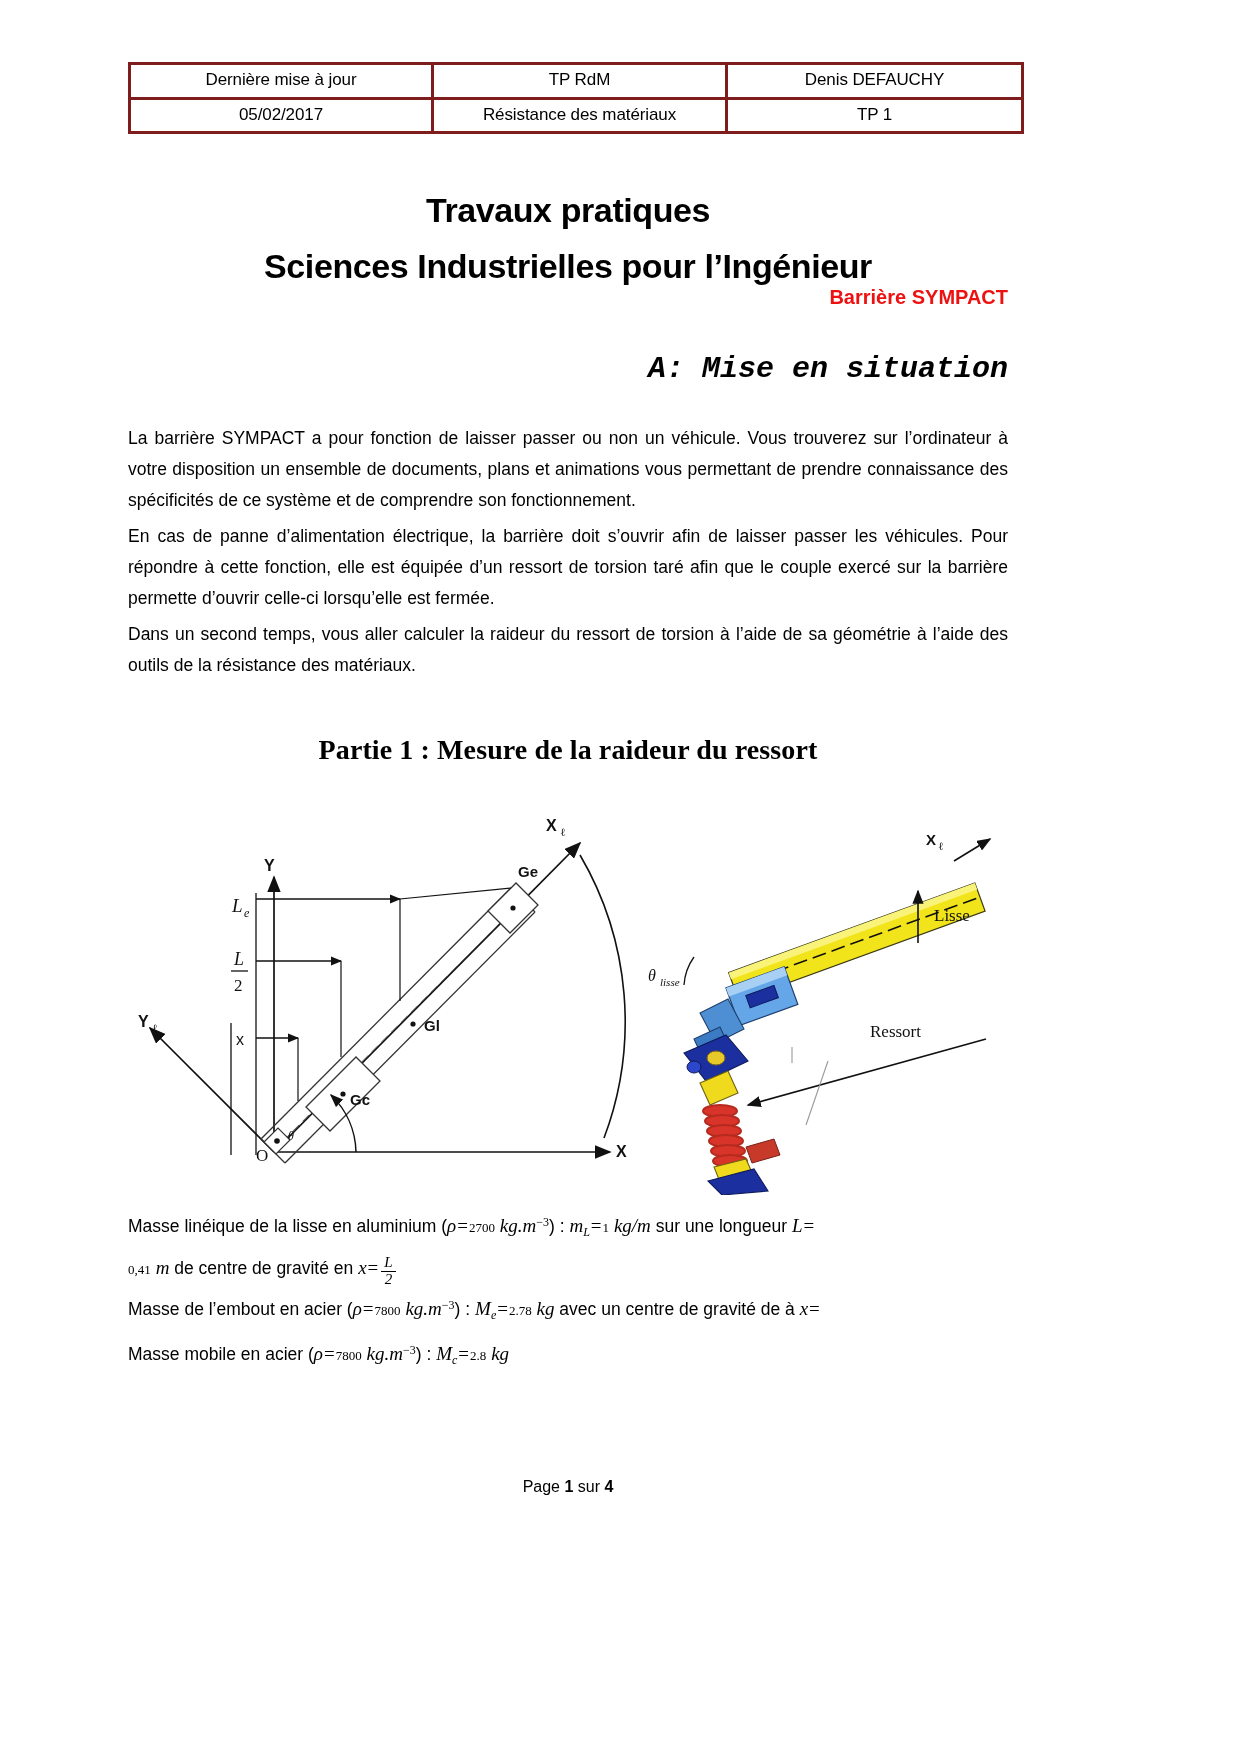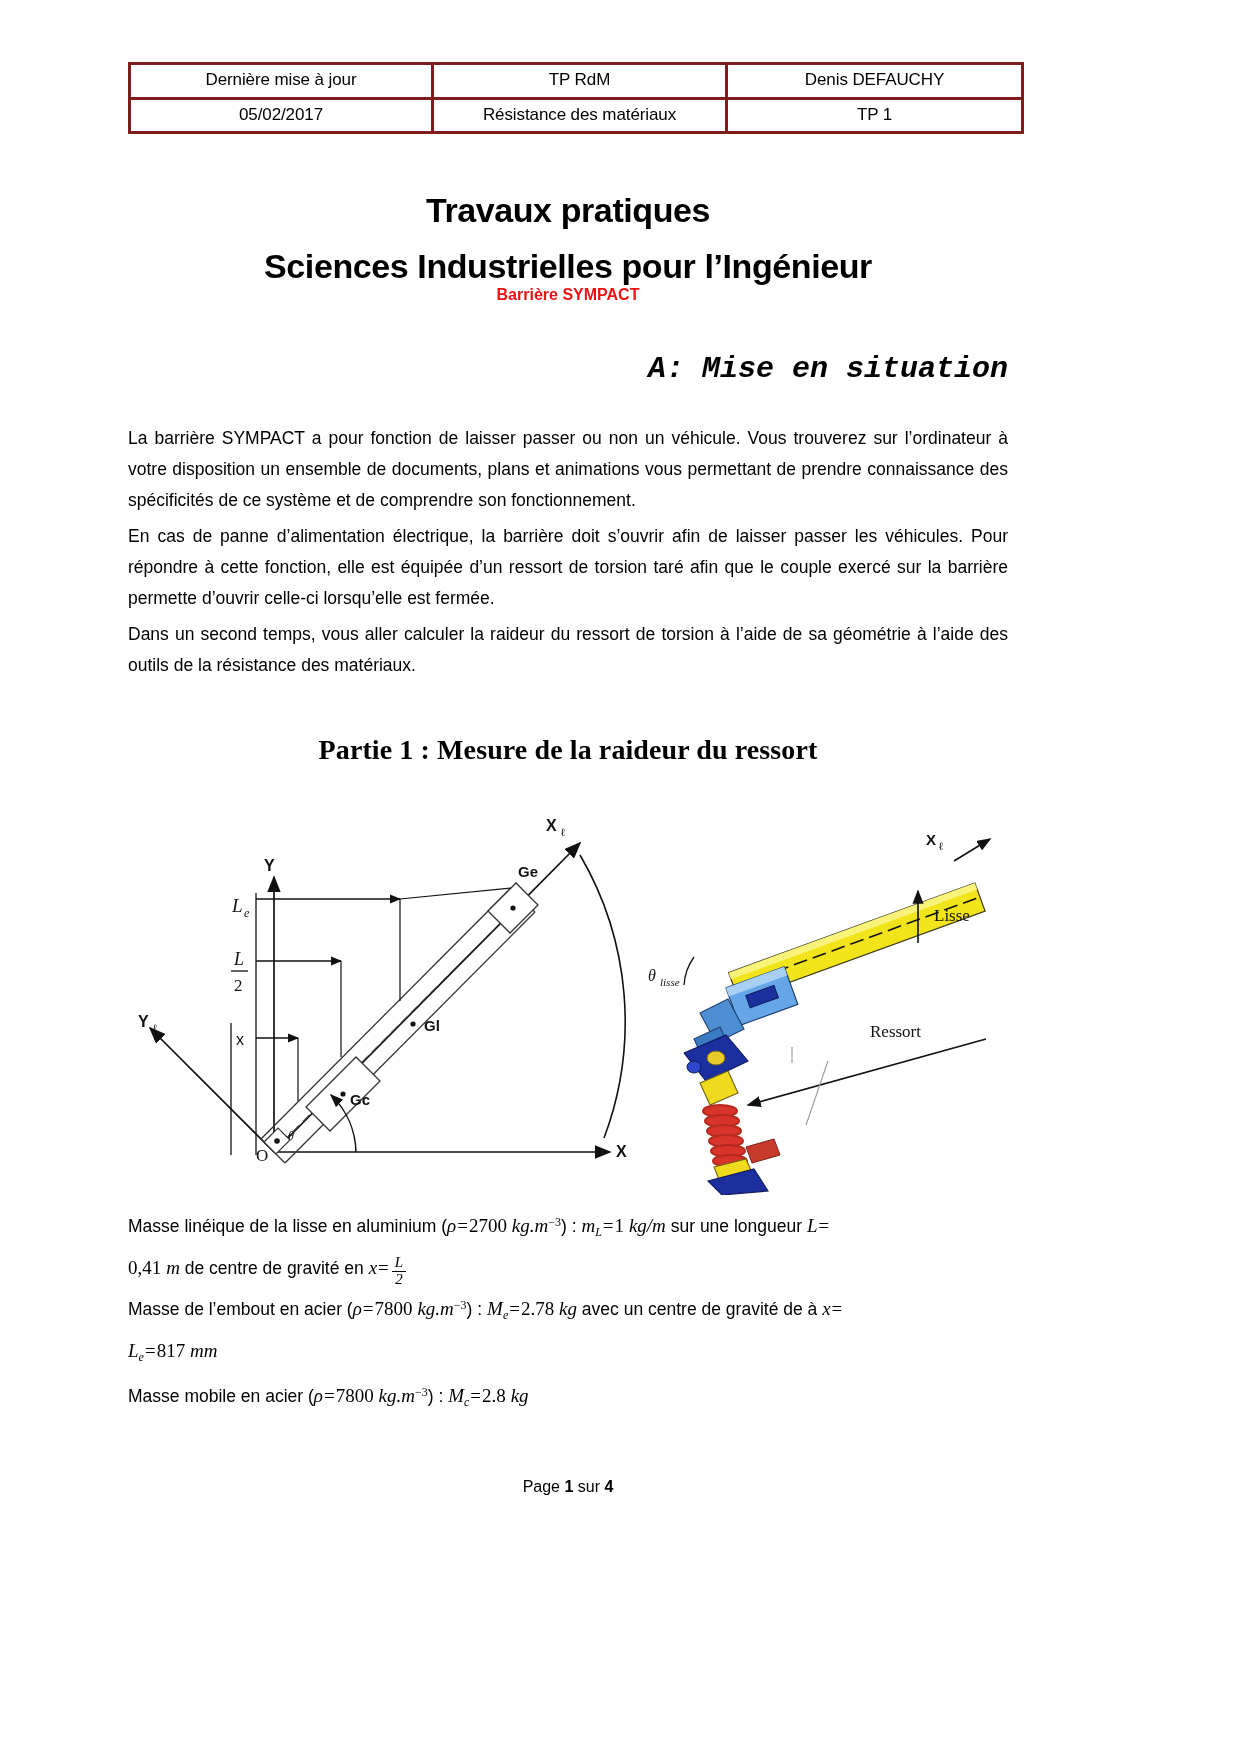--- a/index.html
+++ b/index.html
@@ -65,24 +65,24 @@
     margin-top: 43px;
   }
   .title-1 { top: 148px; }
   .title-2 { top: 204px; }
 
   .subtitle-red {
     position: absolute;
     left: 0;
     top: 286px;
     width: 880px;
-    text-align: center;
+    text-align: right;
     font-family: "Liberation Sans", sans-serif;
     font-weight: bold;
-    font-size: 16px;
+    font-size: 20px;
   }
 
   .section-head {
     position: absolute;
     left: 0;
     top: 352px;
     width: 880px;
     text-align: right;
     font-family: Liberation Mono, monospace;
     font-weight: bold;
@@ -140,21 +140,21 @@
   }
   .formula-block p { margin: 0; }
   .mi {
     font-family: "Liberation Serif", serif;
     font-style: italic;
     font-size: 19px;
   }
   .mn {
     font-family: "Liberation Serif", serif;
     font-style: normal;
-    font-size: 19px;
+    font-size: 13px;
   }
   .mo {
     font-family: "Liberation Serif", serif;
     font-style: normal;
     font-size: 19px;
     padding: 0 1px;
   }
   sub.msub {
     font-family: "Liberation Serif", serif;
     font-style: italic;
@@ -380,21 +380,20 @@
     </div>
 
     <div class="formula-block">
 
       <p><span>Masse linéique de la lisse en aluminium (</span><span class="mi">ρ</span><span class="mo">=</span><span class="mn">2700</span> <span class="mi">kg.m</span><sup class="msup">−3</sup><span>) :</span> <span class="mi">m</span><sub class="msub">L</sub><span class="mo">=</span><span class="mn">1</span> <span class="mi">kg/m</span> <span>sur une longueur</span> <span class="mi">L</span><span class="mo">=</span></p>
 
       <p><span class="mn">0,41</span> <span class="mi">m</span> <span>de centre de gravité en</span> <span class="mi">x</span><span class="mo">=</span><span class="frac"><span class="num">L</span><span class="den">2</span></span></p>
 
       <p><span>Masse de l’embout en acier (</span><span class="mi">ρ</span><span class="mo">=</span><span class="mn">7800</span> <span class="mi">kg.m</span><sup class="msup">−3</sup><span>) :</span> <span class="mi">M</span><sub class="msub">e</sub><span class="mo">=</span><span class="mn">2.78</span> <span class="mi">kg</span> <span>avec un centre de gravité de à</span> <span class="mi">x</span><span class="mo">=</span></p>
 
-      <p><span class="mi">L</span><sub class="msub">e</sub><span class="mo">=</span><span class="mn">817</span> <span class="mi">mm</span></p>
 
       <p><span>Masse mobile en acier (</span><span class="mi">ρ</span><span class="mo">=</span><span class="mn">7800</span> <span class="mi">kg.m</span><sup class="msup">−3</sup><span>) :</span> <span class="mi">M</span><sub class="msub">c</sub><span class="mo">=</span><span class="mn">2.8</span> <span class="mi">kg</span></p>
     </div>
 
     <div class="footer">
       <span>Page </span><b>1</b><span> sur </span><b>4</b>
     </div>
 
   </div>
 </div>

